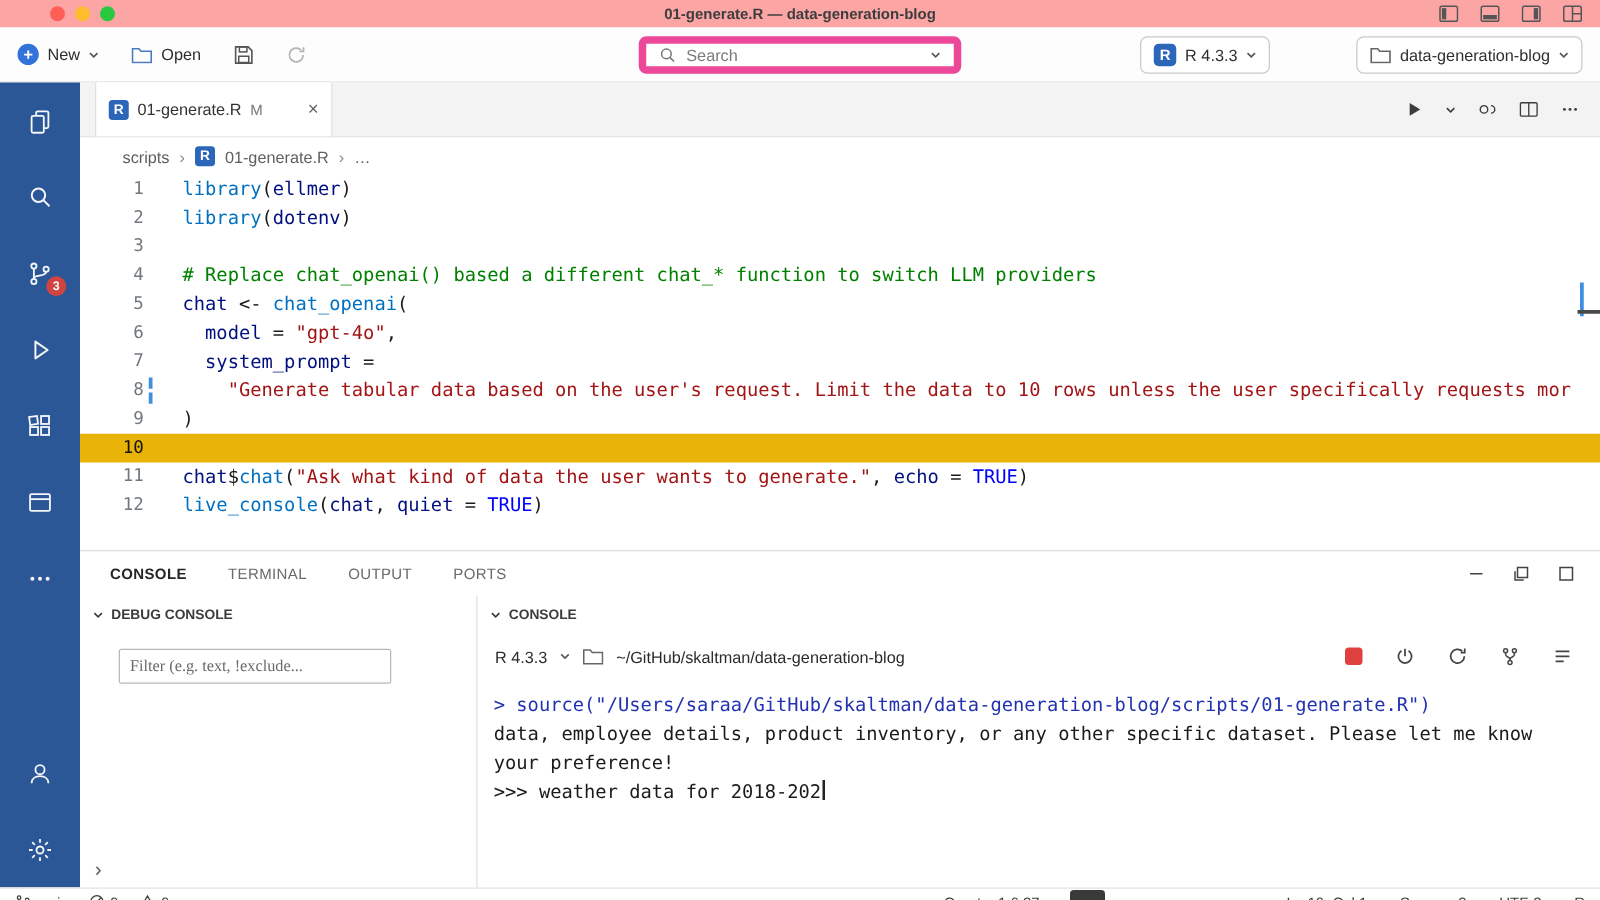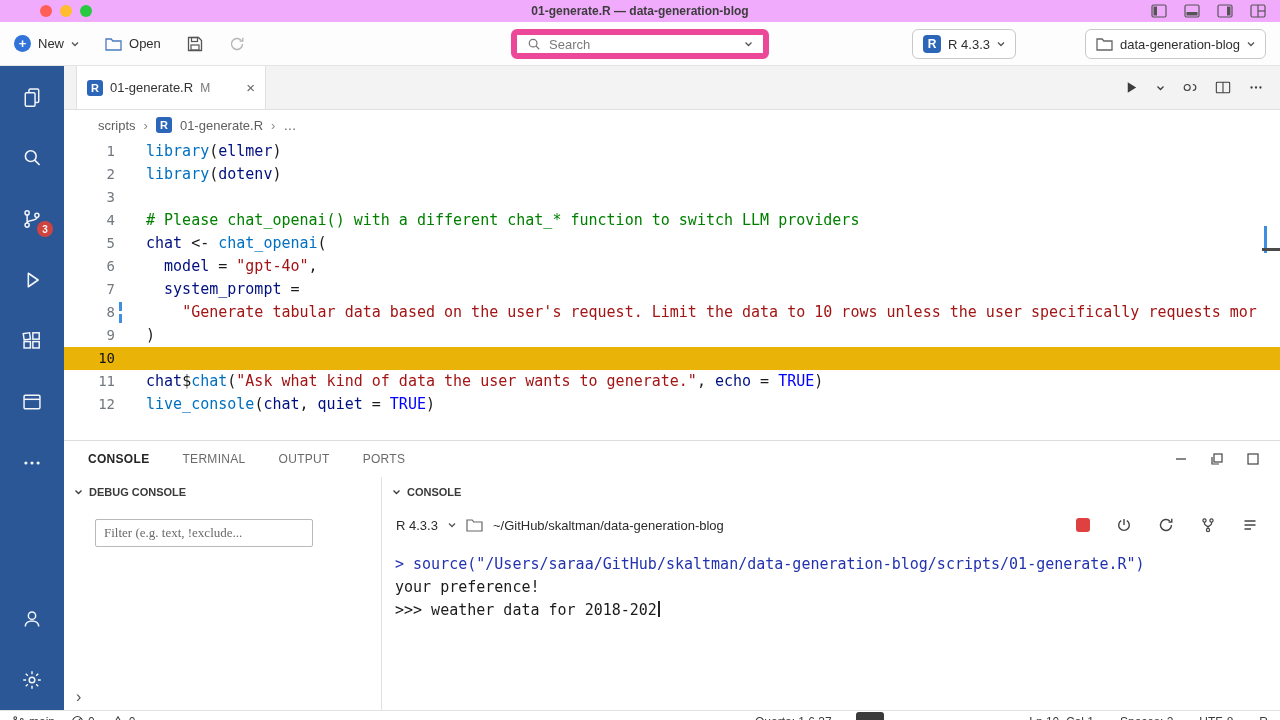--- a/index.html
+++ b/index.html
@@ -1,21 +1,21 @@
 <!DOCTYPE html>
 <html><head>
 <meta charset="utf-8">
 <style>
   *{margin:0;padding:0;box-sizing:border-box}
   html,body{width:1280px;height:720px;overflow:hidden;background:#fff;
     font-family:"Liberation Sans",sans-serif;color:#222;position:relative}
   svg{display:block}
 
   
-  .titlebar{position:absolute;top:0;left:0;right:0;height:22px;background:#f0abfc;display:flex;align-items:center}
+  .titlebar{position:absolute;top:0;left:0;right:0;height:22px;background:#fca5a5;display:flex;align-items:center}
   .lights{position:absolute;left:40px;top:0;height:22px;display:flex;align-items:center;gap:8px}
   .light{width:12px;height:12px;border-radius:50%}
   .light.red{background:#ff5f57}.light.yellow{background:#febc2e}.light.green{background:#28c840}
   .win-title{margin:0 auto;font-size:12px;font-weight:700;color:#3d3d3d}
   .titlebar-icons{position:absolute;right:14px;top:0;height:22px;display:flex;align-items:center;gap:17px;color:#555}
 
   
   .toolbar{position:absolute;top:22px;left:0;right:0;height:44px;background:#fdfdfd;
     border-bottom:1px solid #e4e4e4;display:flex;align-items:center;padding:0 14px;gap:26px}
   .tbtn{display:flex;align-items:center;gap:7px;font-size:13px;color:#2e2e2e}
@@ -315,21 +315,21 @@
       <span>01-generate.R</span>
       <span class="bc-sep">›</span>
       <span>…</span>
     </div>
 
     <div class="editor">
       <div>
           <div class="eline"><span class="lnum">1</span><span class="lcode"><span class="tk-fn">library</span><span class="tk-pl">(</span><span class="tk-var">ellmer</span><span class="tk-pl">)</span></span></div>
           <div class="eline"><span class="lnum">2</span><span class="lcode"><span class="tk-fn">library</span><span class="tk-pl">(</span><span class="tk-var">dotenv</span><span class="tk-pl">)</span></span></div>
           <div class="eline"><span class="lnum">3</span><span class="lcode"></span></div>
-          <div class="eline"><span class="lnum">4</span><span class="lcode"><span class="tk-com"># Please chat_openai() with a different chat_* function to switch LLM providers</span></span></div>
+          <div class="eline"><span class="lnum">4</span><span class="lcode"><span class="tk-com"># Replace chat_openai() based a different chat_* function to switch LLM providers</span></span></div>
           <div class="eline"><span class="lnum">5</span><span class="lcode"><span class="tk-var">chat</span><span class="tk-pl"> &lt;- </span><span class="tk-fn">chat_openai</span><span class="tk-pl">(</span></span></div>
           <div class="eline"><span class="lnum">6</span><span class="lcode"><span class="tk-pl">  </span><span class="tk-var">model</span><span class="tk-pl"> = </span><span class="tk-str">"gpt-4o"</span><span class="tk-pl">,</span></span></div>
           <div class="eline"><span class="lnum">7</span><span class="lcode"><span class="tk-pl">  </span><span class="tk-var">system_prompt</span><span class="tk-pl"> =</span></span></div>
           <div class="eline modified"><span class="lnum">8</span><span class="lcode"><span class="tk-pl">    </span><span class="tk-str">"Generate tabular data based on the user's request. Limit the data to 10 rows unless the user specifically requests mor</span></span></div>
           <div class="eline"><span class="lnum">9</span><span class="lcode"><span class="tk-pl">)</span></span></div>
           <div class="eline current"><span class="lnum">10</span><span class="lcode"></span></div>
           <div class="eline"><span class="lnum">11</span><span class="lcode"><span class="tk-var">chat</span><span class="tk-pl">$</span><span class="tk-fn">chat</span><span class="tk-pl">(</span><span class="tk-str">"Ask what kind of data the user wants to generate."</span><span class="tk-pl">, </span><span class="tk-var">echo</span><span class="tk-pl"> = </span><span class="tk-kw">TRUE</span><span class="tk-pl">)</span></span></div>
           <div class="eline"><span class="lnum">12</span><span class="lcode"><span class="tk-fn">live_console</span><span class="tk-pl">(</span><span class="tk-var">chat</span><span class="tk-pl">, </span><span class="tk-var">quiet</span><span class="tk-pl"> = </span><span class="tk-kw">TRUE</span><span class="tk-pl">)</span></span></div>
         </div>
       <div class="ov-blue"></div>
@@ -414,20 +414,21 @@
                 </span>
               <span>
                   <svg width="16" height="16" viewBox="0 0 16 16">
                     <path d="M2.5 4h11 M2.5 8h11 M2.5 12h6.5" stroke="#444" stroke-width="1.4" fill="none"></path>
                   </svg>
                 </span>
             </div>
           </div>
           <div class="console-output">
               <div class="cline cl-input">&gt; source("/Users/saraa/GitHub/skaltman/data-generation-blog/scripts/01-generate.R")</div>
+              <div class="cline cl-output">data, employee details, product inventory, or any other specific dataset. Please let me know</div>
               <div class="cline cl-output">your preference!</div>
               <div class="cline cl-output">&gt;&gt;&gt; weather data for 2018-202<span class="caret"></span></div>
             </div>
         </div>
       </div>
     </div>
   </div>
 </div>
 
 <div class="statusbar">

